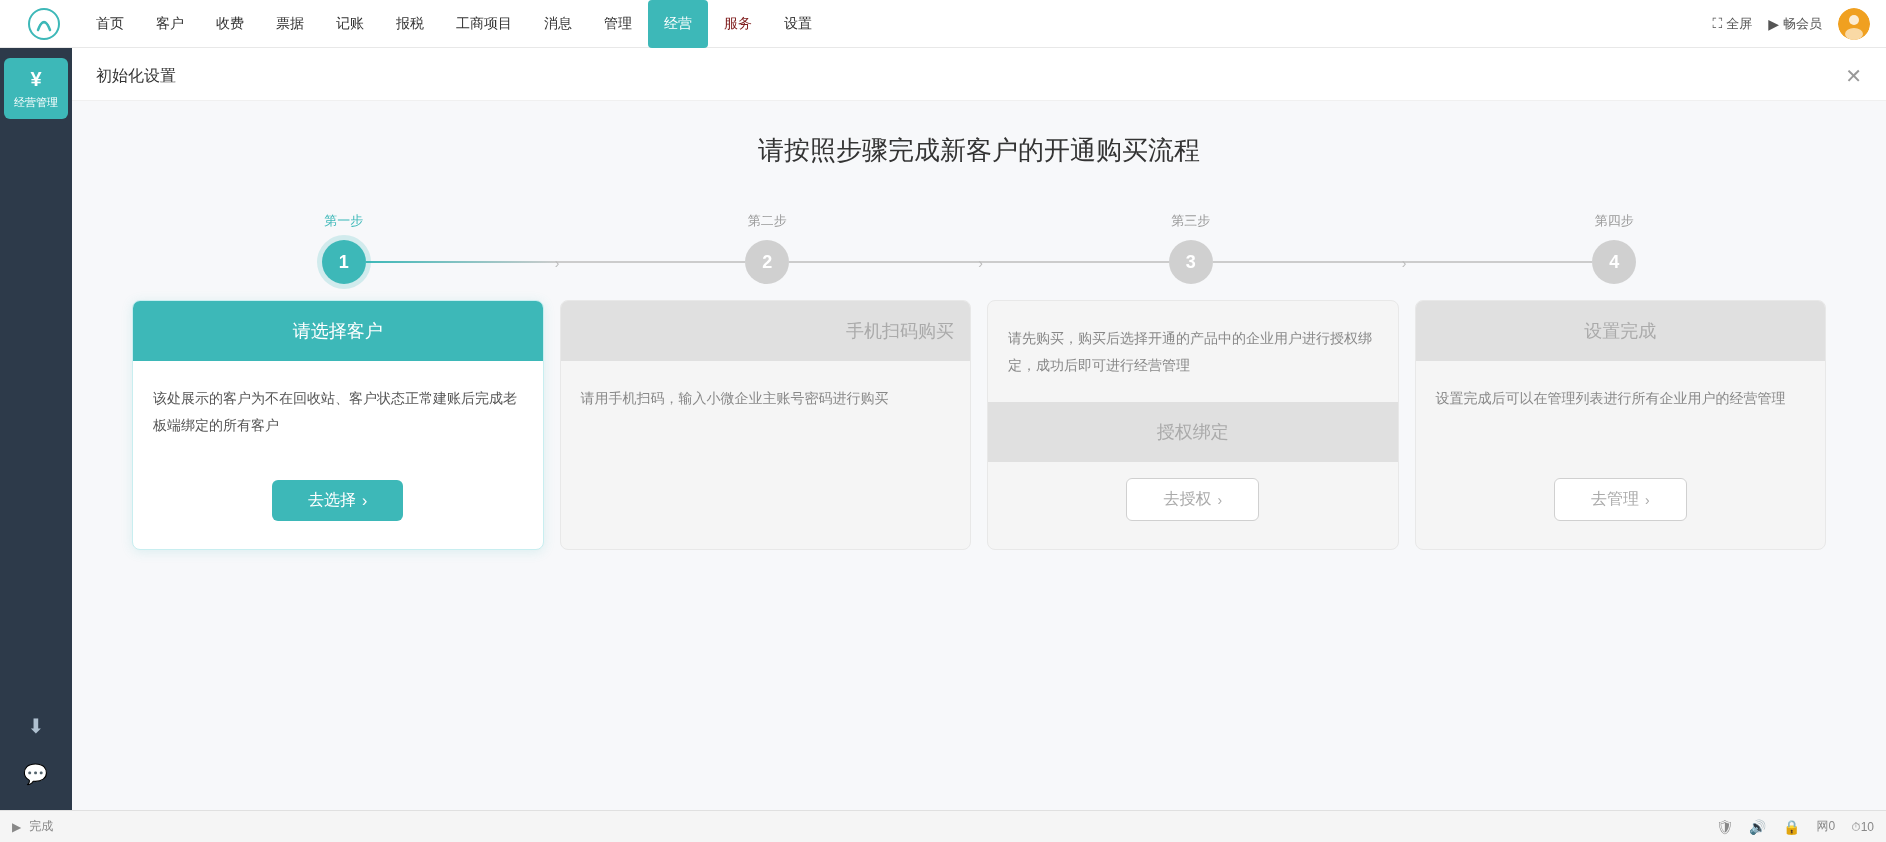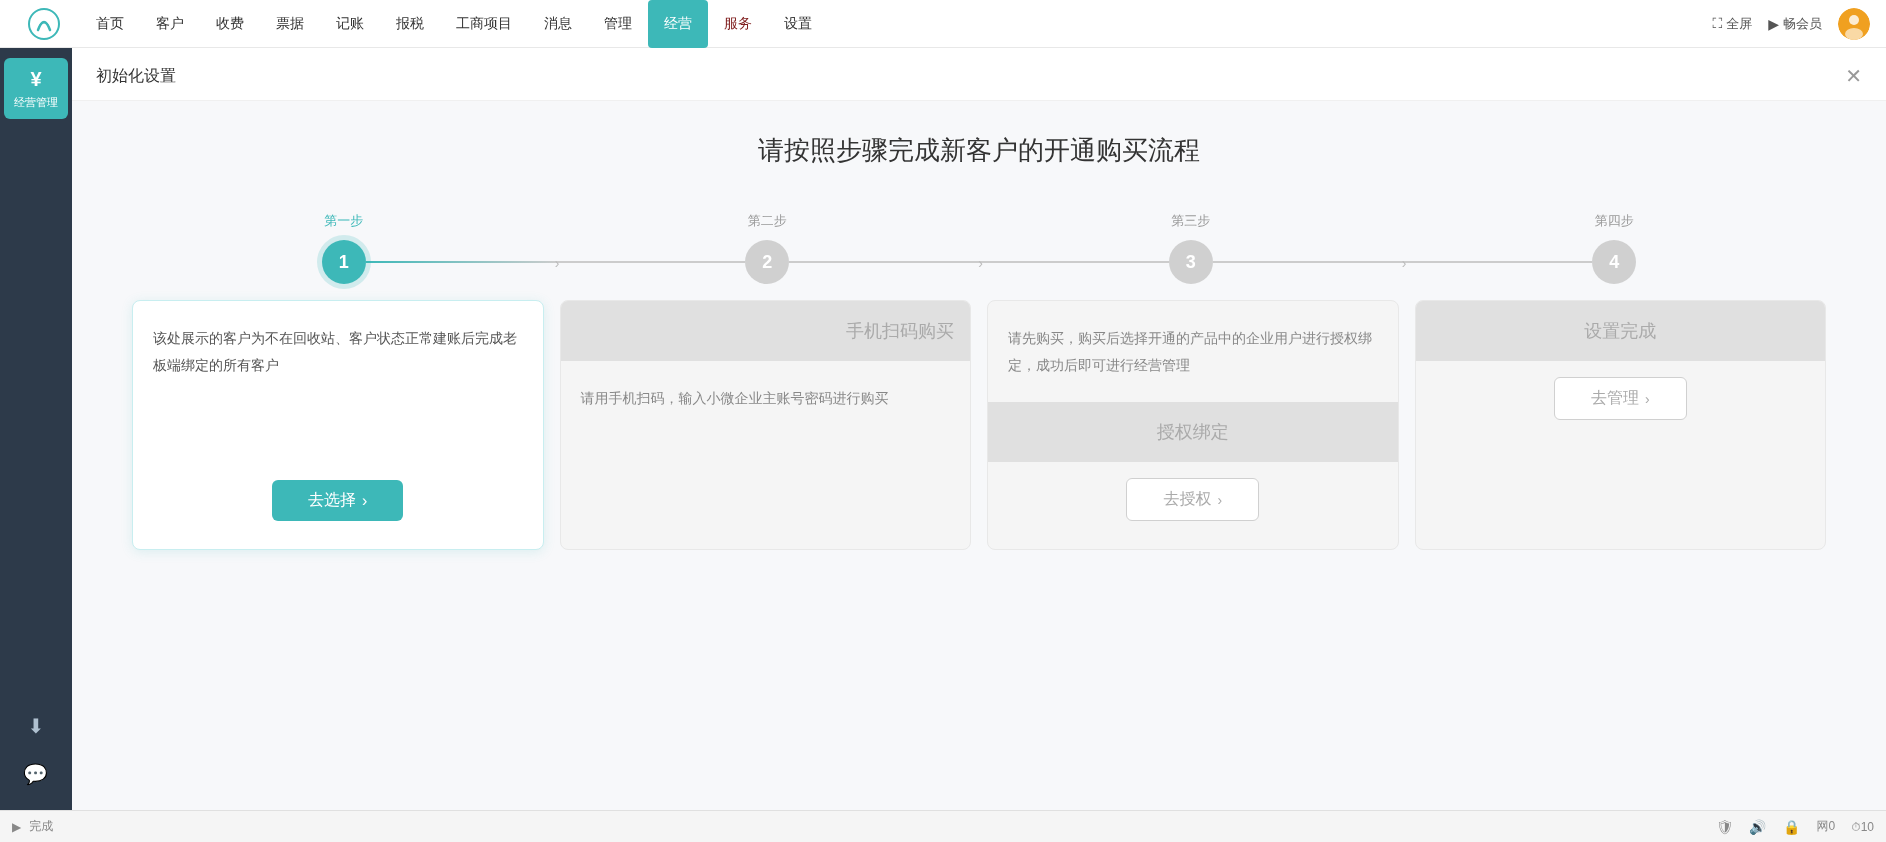--- a/index.html
+++ b/index.html
@@ -119,20 +119,21 @@
             <div style="width:44px;height:44px;border-radius:50%;background:#d0d0d0;color:#fff;display:flex;align-items:center;justify-content:center;font-size:18px;font-weight:bold;flex-shrink:0;z-index:2;">4</div>
             <div style="flex:1;"></div>
           </div>
         </div>
 
       </div>
 
       <div style="display:flex;gap:16px;margin-top:16px;">
 
         <div style="flex:1;border-radius:8px;overflow:hidden;display:flex;flex-direction:column;background:#fff;box-shadow:0 2px 12px rgba(61,184,184,0.15);border:1px solid #c8eef0;">
+          <div style="padding:18px 16px;text-align:center;font-size:18px;font-weight:500;background:#3db8b8;color:#fff;">请选择客户</div>
           <div style="padding:24px 20px;flex:1;font-size:14px;color:#555;line-height:1.9;">该处展示的客户为不在回收站、客户状态正常建账后完成老板端绑定的所有客户</div>
           <div style="padding:16px 20px 28px;display:flex;justify-content:center;">
             <button style="padding:10px 36px;border-radius:6px;font-size:16px;cursor:pointer;border:none;background:#3db8b8;color:#fff;display:flex;align-items:center;gap:6px;">
               <span>去选择</span>
               <span>›</span>
             </button>
           </div>
         </div>
 
         <div style="flex:1;border-radius:8px;overflow:hidden;display:flex;flex-direction:column;background:#f5f5f5;border:1px solid #e8e8e8;">
@@ -148,20 +149,21 @@
           <div style="padding:16px 20px 28px;display:flex;justify-content:center;">
             <button style="padding:10px 36px;border-radius:6px;font-size:16px;cursor:pointer;background:#fff;color:#aaa;border:1px solid #d0d0d0;display:flex;align-items:center;gap:6px;">
               <span>去授权</span>
               <span style="font-size:14px;">›</span>
             </button>
           </div>
         </div>
 
         <div style="flex:1;border-radius:8px;overflow:hidden;display:flex;flex-direction:column;background:#f5f5f5;border:1px solid #e8e8e8;">
           <div style="padding:18px 16px;text-align:center;font-size:18px;font-weight:500;background:#e0e0e0;color:#aaa;">设置完成</div>
+          <div style="padding:24px 20px;flex:1;font-size:14px;color:#888;line-height:1.9;">设置完成后可以在管理列表进行所有企业用户的经营管理</div>
           <div style="padding:16px 20px 28px;display:flex;justify-content:center;">
             <button style="padding:10px 36px;border-radius:6px;font-size:16px;cursor:pointer;background:#fff;color:#aaa;border:1px solid #d0d0d0;display:flex;align-items:center;gap:6px;">
               <span>去管理</span>
               <span style="font-size:14px;">›</span>
             </button>
           </div>
         </div>
 
       </div>
     </div>

